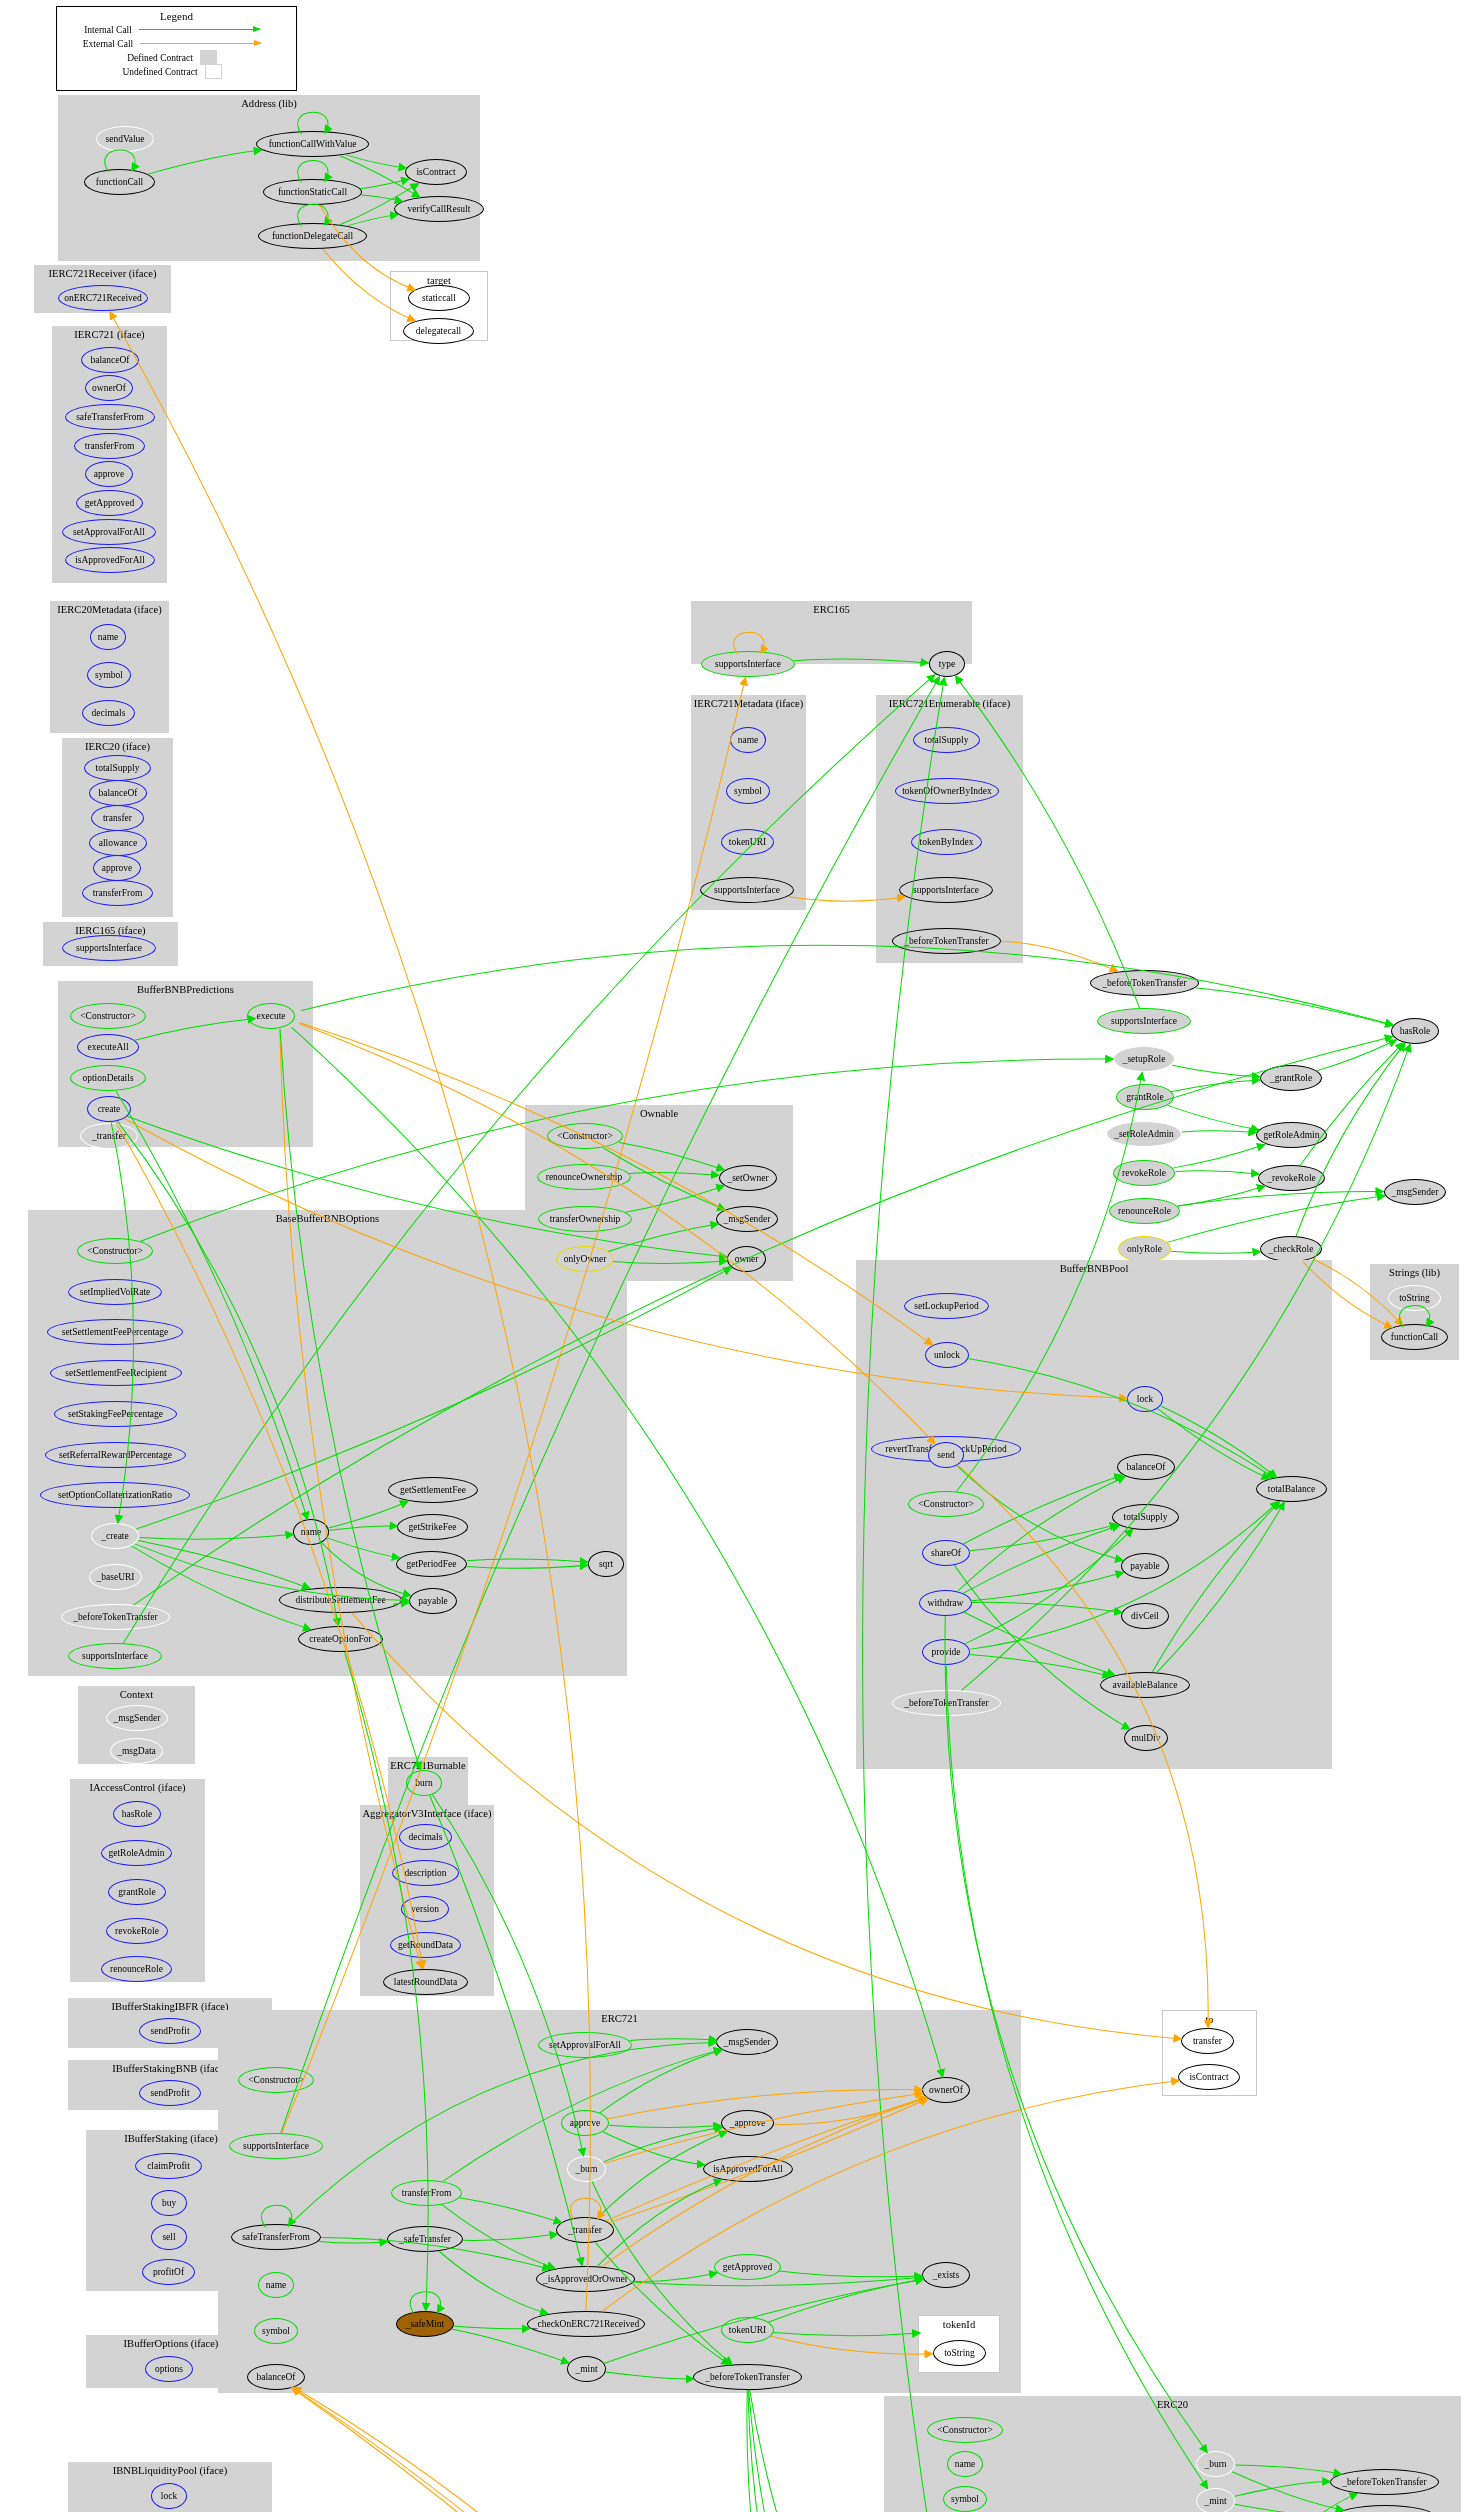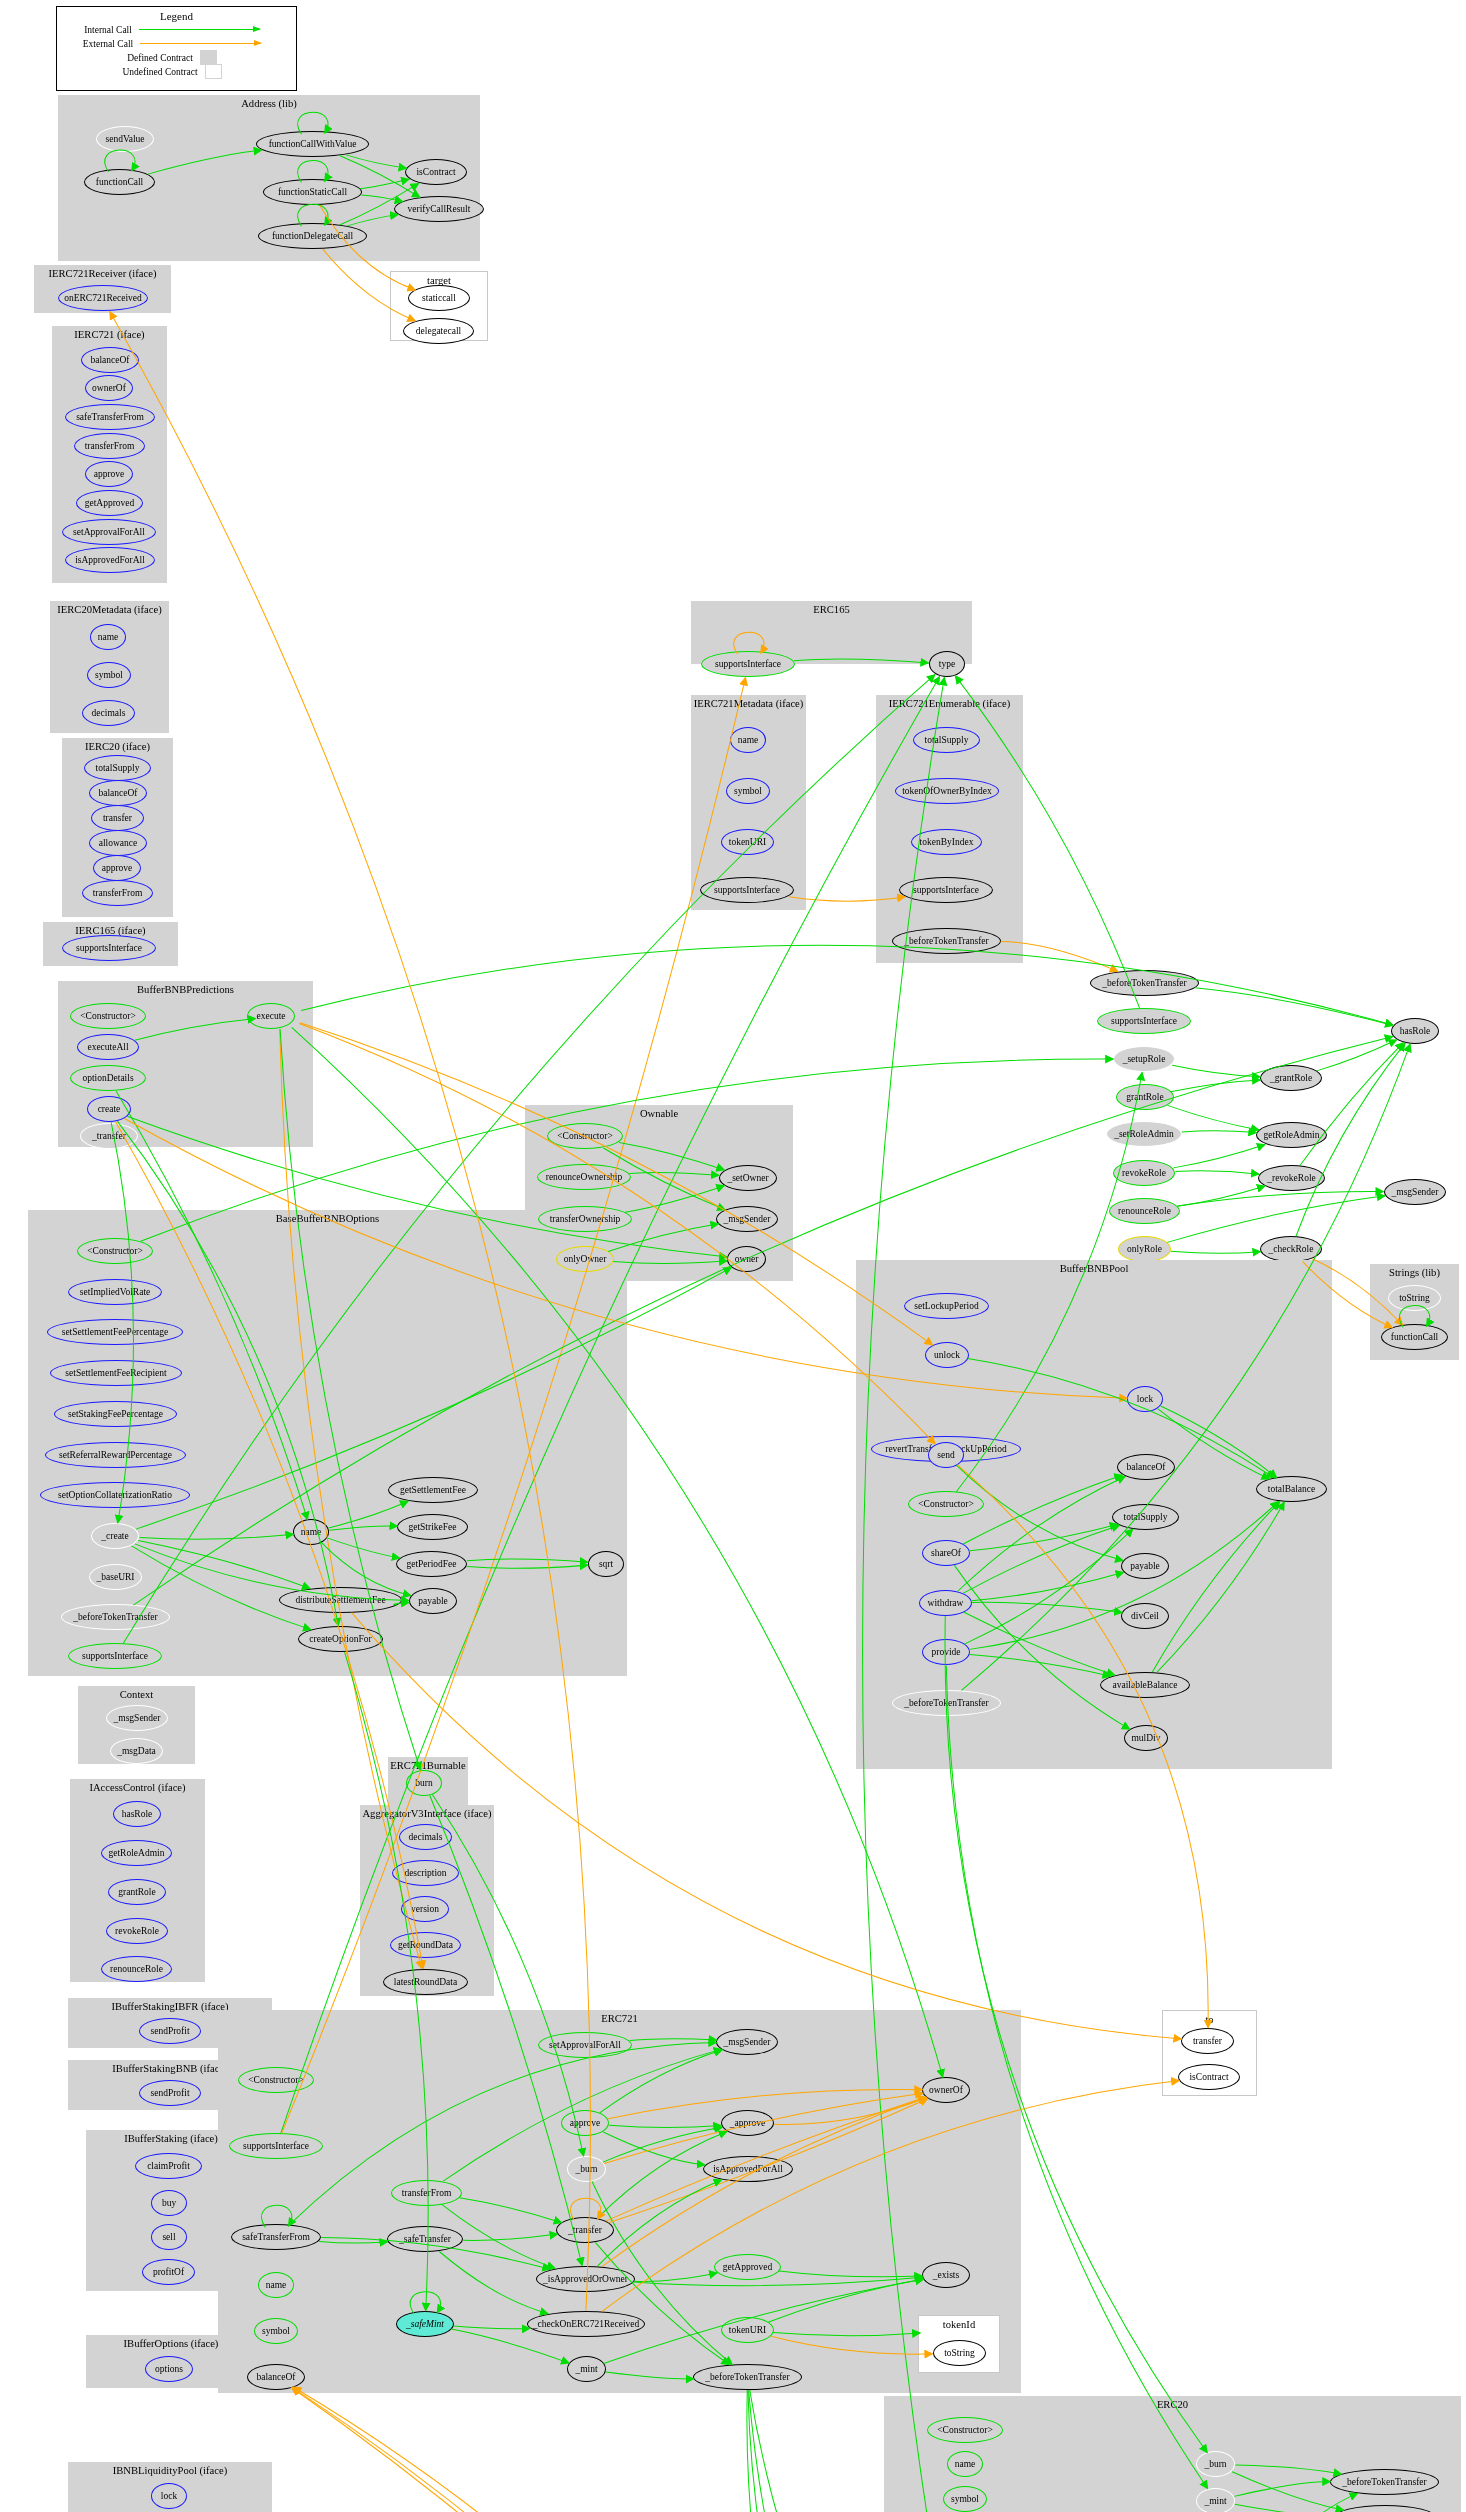--- a/index.html
+++ b/index.html
@@ -254,21 +254,21 @@
       <div class="cluster-label">ERC721</div>
     </div>
     <div class="node" style="left: 238px; top: 2067px; width: 76px; height: 26px; border: 1px solid rgb(0, 221, 0); background: rgb(211, 211, 211);">&lt;Constructor&gt;</div>
     <div class="node" style="left: 229px; top: 2133px; width: 94px; height: 26px; border: 1px solid rgb(0, 221, 0); background: rgb(211, 211, 211);">supportsInterface</div>
     <div class="node" style="left: 231px; top: 2224px; width: 90px; height: 26px; border: 1px solid rgb(0, 0, 0); background: rgb(211, 211, 211);">safeTransferFrom</div>
     <div class="node" style="left: 258px; top: 2272px; width: 36px; height: 26px; border: 1px solid rgb(0, 221, 0); background: rgb(211, 211, 211);">name</div>
     <div class="node" style="left: 254px; top: 2318px; width: 44px; height: 26px; border: 1px solid rgb(0, 221, 0); background: rgb(211, 211, 211);">symbol</div>
     <div class="node" style="left: 247px; top: 2364px; width: 58px; height: 26px; border: 1px solid rgb(0, 0, 0); background: rgb(211, 211, 211);">balanceOf</div>
     <div class="node" style="left: 391px; top: 2180px; width: 71px; height: 26px; border: 1px solid rgb(0, 221, 0); background: rgb(211, 211, 211);">transferFrom</div>
     <div class="node" style="left: 387px; top: 2226px; width: 76px; height: 26px; border: 1px solid rgb(0, 0, 0); background: rgb(211, 211, 211);">_safeTransfer</div>
-    <div class="node" style="left: 396px; top: 2311px; width: 58px; height: 26px; border: 1px solid rgb(0, 0, 0); background: #5eead4; font-style: italic;">_safeMint</div>
+    <div class="node" style="left: 396px; top: 2311px; width: 58px; height: 26px; border: 1px solid rgb(0, 0, 0); background: #a16207;">_safeMint</div>
     <div class="node" style="left: 538px; top: 2032px; width: 94px; height: 26px; border: 1px solid rgb(0, 221, 0); background: rgb(211, 211, 211);">setApprovalForAll</div>
     <div class="node" style="left: 561px; top: 2110px; width: 48px; height: 26px; border: 1px solid rgb(0, 221, 0); background: rgb(211, 211, 211);">approve</div>
     <div class="node" style="left: 567px; top: 2156px; width: 39px; height: 26px; border: 1px solid rgb(255, 255, 255); background: rgb(211, 211, 211);">_burn</div>
     <div class="node" style="left: 556px; top: 2217px; width: 58px; height: 26px; border: 1px solid rgb(0, 0, 0); background: rgb(211, 211, 211);">_transfer</div>
     <div class="node" style="left: 536px; top: 2266px; width: 99px; height: 26px; border: 1px solid rgb(0, 0, 0); background: rgb(211, 211, 211);">_isApprovedOrOwner</div>
     <div class="node" style="left: 527px; top: 2311px; width: 118px; height: 26px; border: 1px solid rgb(0, 0, 0); background: rgb(211, 211, 211);">_checkOnERC721Received</div>
     <div class="node" style="left: 567px; top: 2356px; width: 39px; height: 26px; border: 1px solid rgb(0, 0, 0); background: rgb(211, 211, 211);">_mint</div>
     <div class="node" style="left: 716px; top: 2029px; width: 62px; height: 26px; border: 1px solid rgb(0, 0, 0); background: rgb(211, 211, 211);">_msgSender</div>
     <div class="node" style="left: 721px; top: 2110px; width: 53px; height: 26px; border: 1px solid rgb(0, 0, 0); background: rgb(211, 211, 211);">_approve</div>
     <div class="node" style="left: 703px; top: 2156px; width: 90px; height: 26px; border: 1px solid rgb(0, 0, 0); background: rgb(211, 211, 211);">isApprovedForAll</div>

